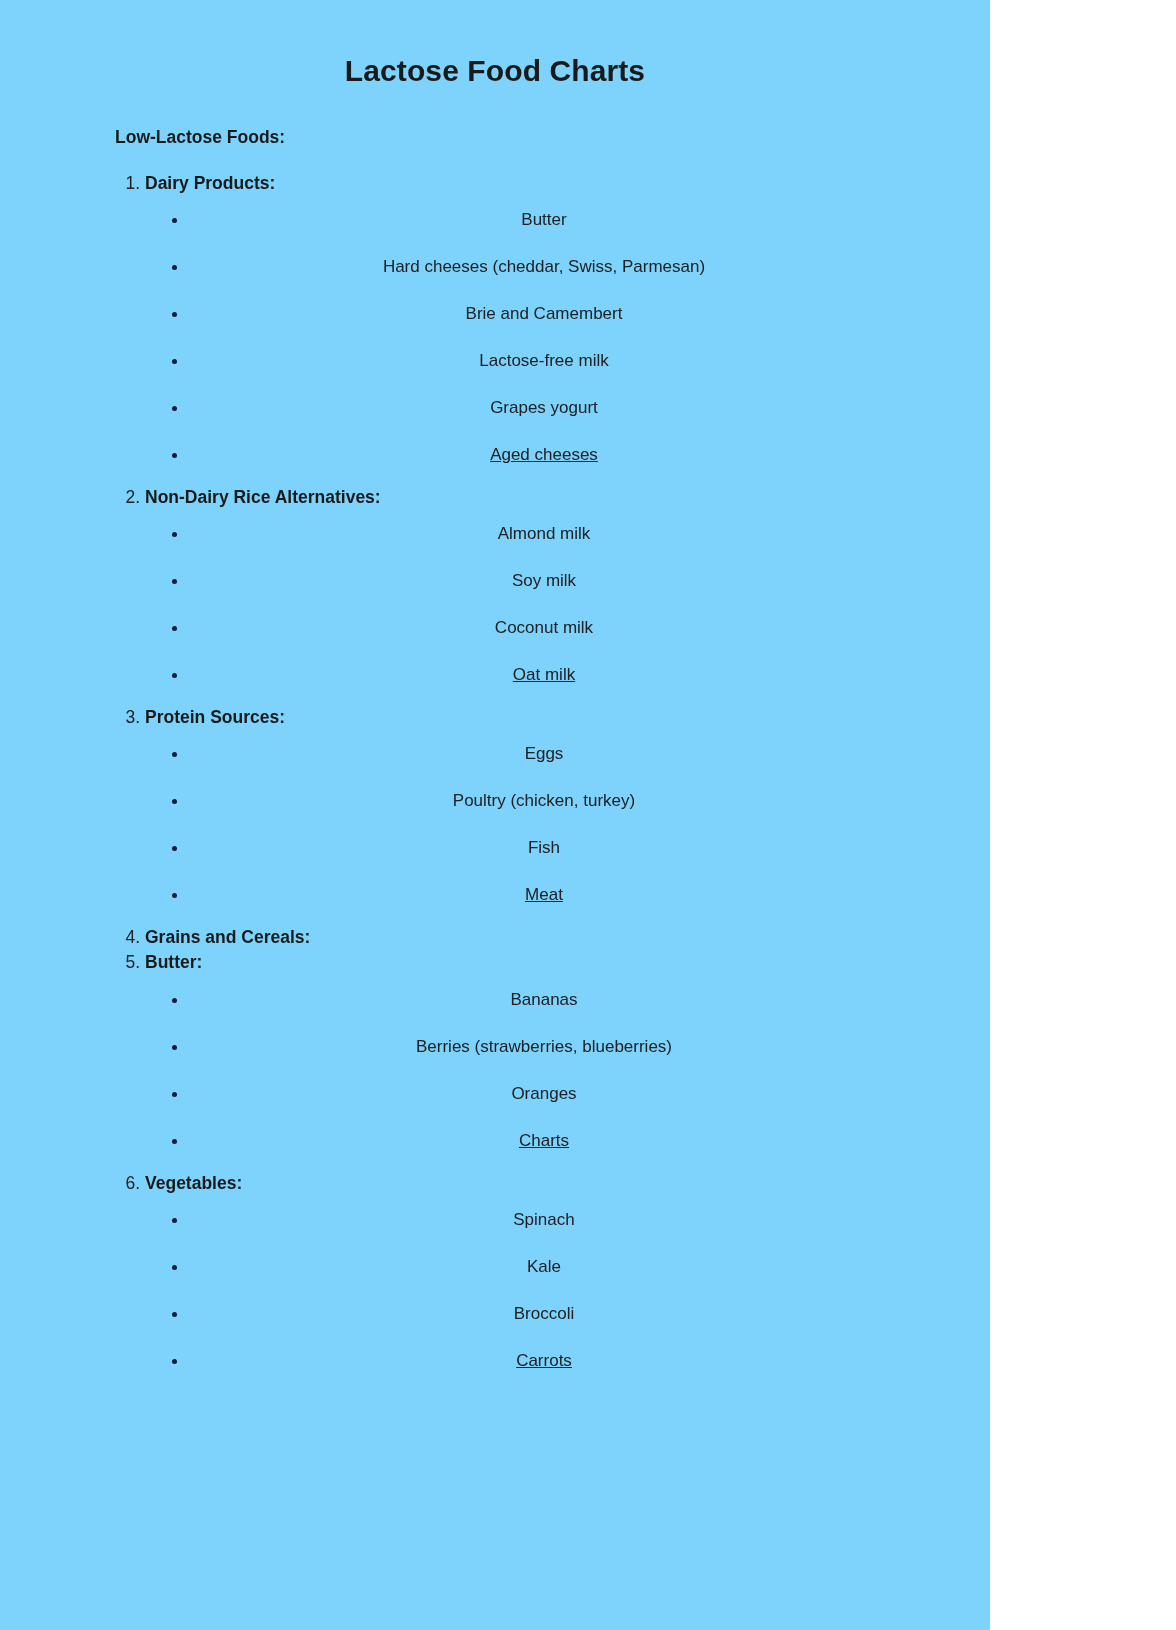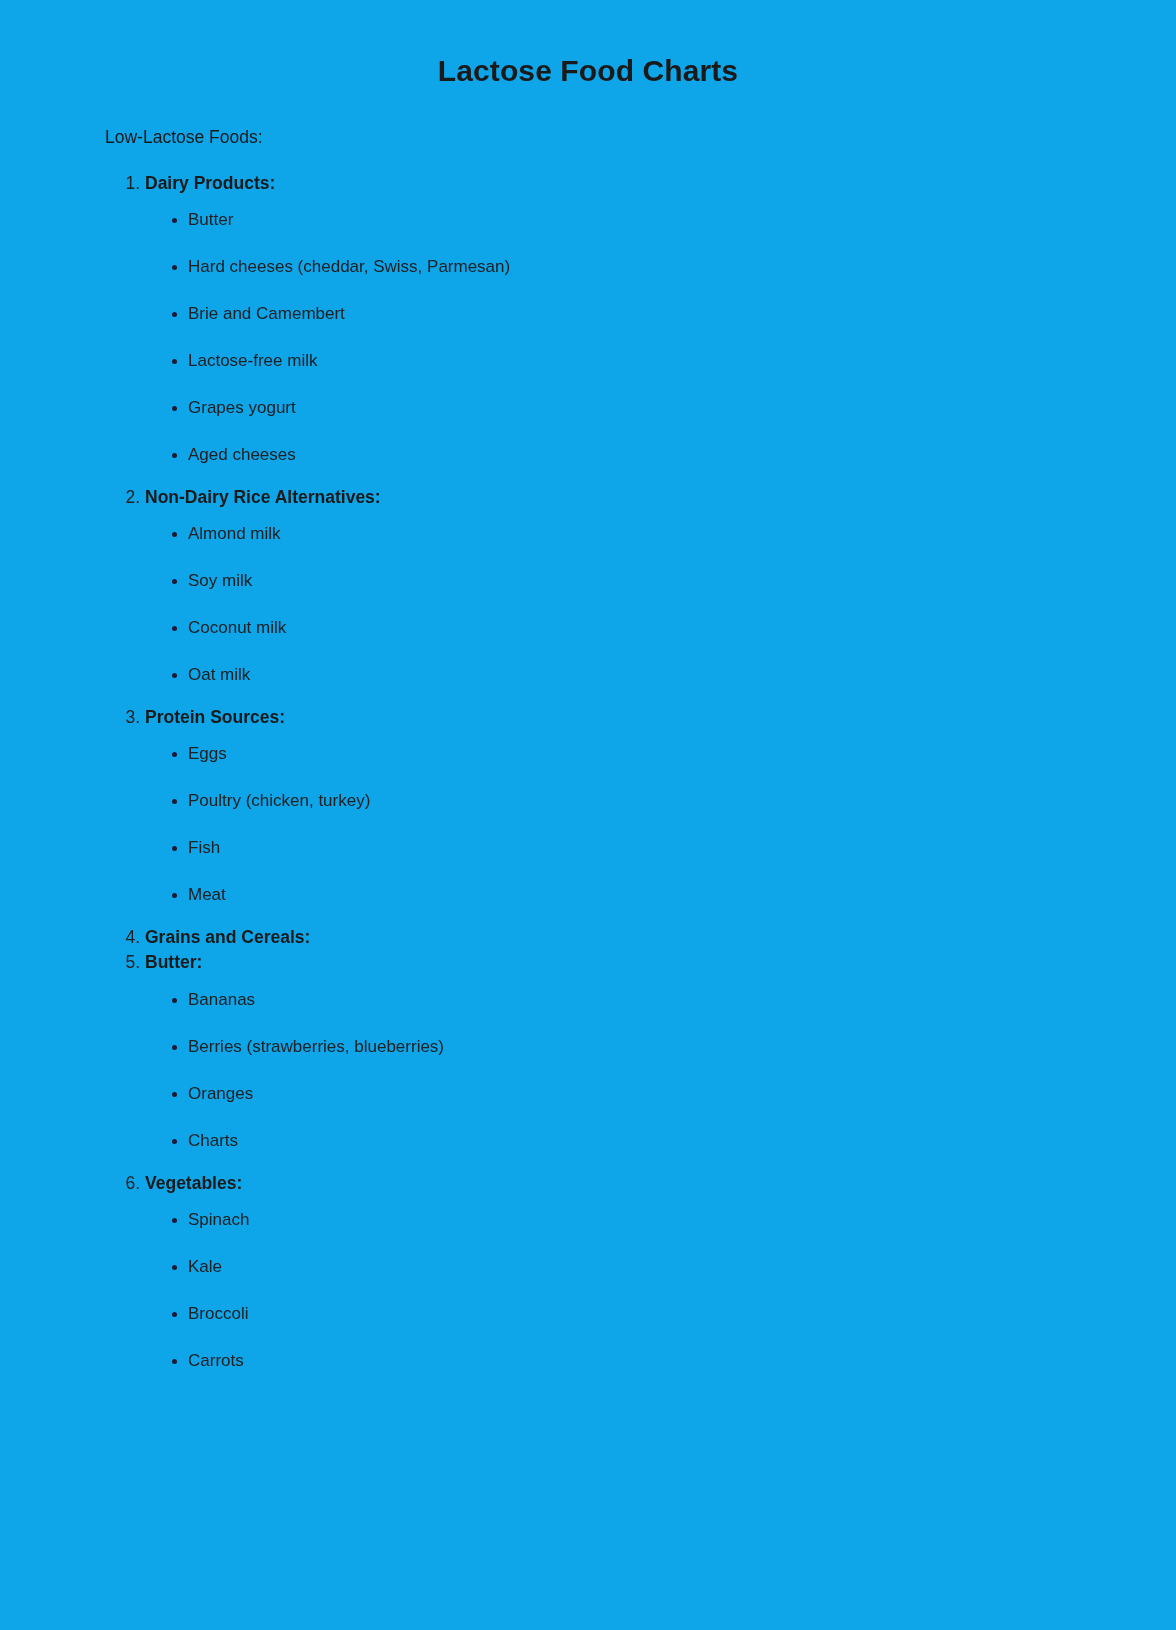--- a/index.html
+++ b/index.html
@@ -10,23 +10,23 @@
   body {
     width: 1176px;
     height: 1630px;
     font-family: "Liberation Sans", sans-serif;
     color: #202124;
     overflow: hidden;
   }
 
   .page {
     position: relative;
-    width: 1176px;
+    width: 990px;
     min-height: 1630px;
-    background: #0ea5e9;
+    background: #7dd3fc;
     box-sizing: border-box;
     padding: 0;
   }
 
   .doc-title {
     text-align: center;
     font-size: 30px;
     font-weight: bold;
     color: #1a1a1a;
     letter-spacing: 0.1px;
@@ -37,23 +37,23 @@
   }
 
   .content {
     padding-left: 105px;
     padding-right: 90px;
     padding-top: 34px;
   }
 
   .section-heading {
     font-size: 17.5px;
-    font-weight: normal;
+    font-weight: bold;
     color: #1a1a1a;
-    margin: 0 0 0 0;
+    margin: 0 0 0 10px;
     line-height: 1.5;
   }
 
   ol.cat-list {
     list-style-type: decimal;
     margin: 0;
     padding-left: 40px;
     padding-top: 21px;
   }
 
@@ -78,24 +78,26 @@
     padding-top: 13px;
     padding-bottom: 14px;
   }
 
   ul.item-list > li {
     font-size: 17px;
     font-weight: normal;
     color: #202124;
     line-height: 1.35;
     margin-bottom: 24px;
+    text-align: center;
   }
 
   ul.item-list > li:last-child {
     margin-bottom: 4px;
+    text-decoration: underline;
   }
 
   ul.item-list > li::marker {
     color: #1b1b38;
     font-size: 15px;
   }
 
   .cat-label {
     display: inline;
   }

